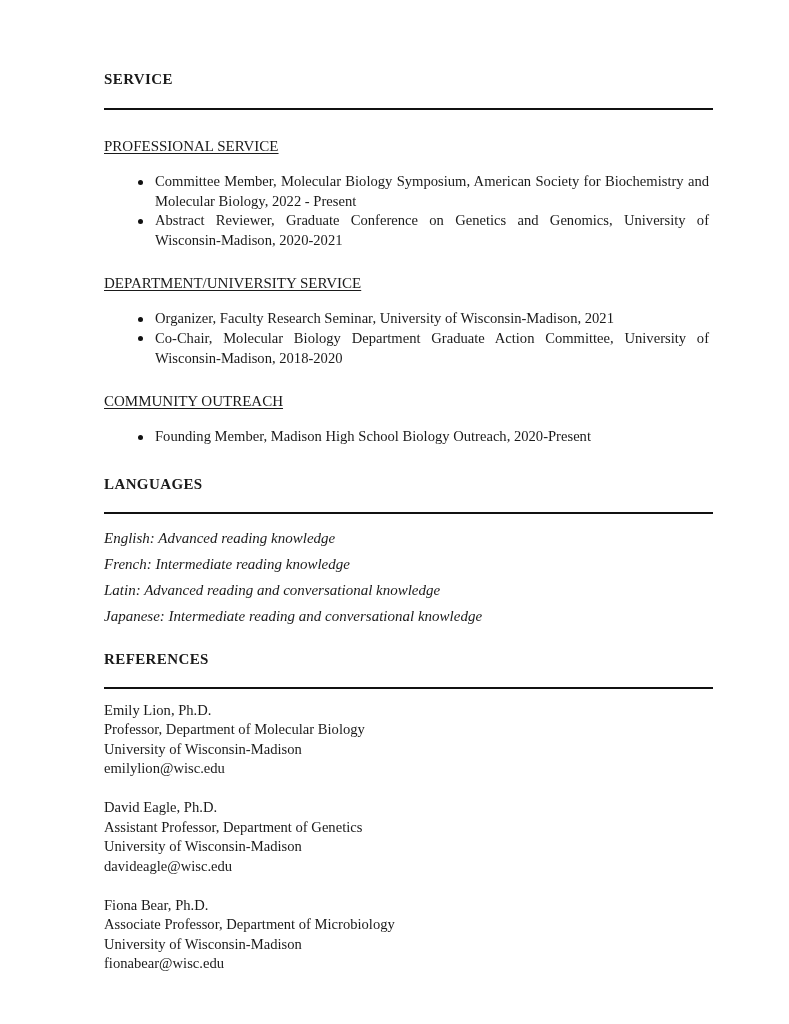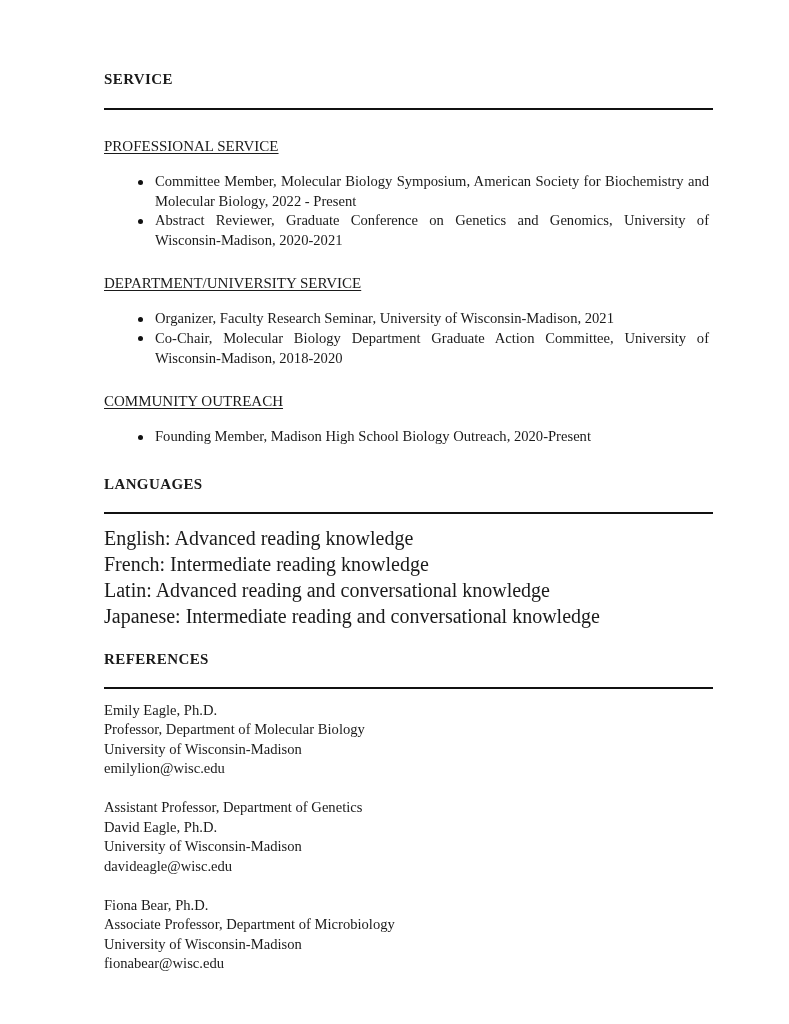--- a/index.html
+++ b/index.html
@@ -67,22 +67,23 @@
     border-radius: 50%;
     background: #111111;
   }
 
   
   .line {
     font-size: 14.6px;
     line-height: 19.4px;
   }
   .lang-line {
-    font-size: 20px;
+    font-size: 15px;
     line-height: 26px;
+    font-style: italic;
   }
 
   .ref-block { margin: 0; }
 </style>
 </head>
 <body>
 
 <div class="page">
 
   <div style="height:72px"></div>
@@ -140,31 +141,31 @@
     <div class="lang-line">Japanese: Intermediate reading and conversational knowledge</div>
   </div>
 
   <div style="height:23px"></div>
   <div class="section-title">REFERENCES</div>
   <div style="height:20px"></div>
   <div class="rule"></div>
   <div style="height:12px"></div>
 
   <div class="ref-block">
-    <div class="line">Emily Eagle, Ph.D.</div>
+    <div class="line">Emily Lion, Ph.D.</div>
     <div class="line">Professor, Department of Molecular Biology</div>
     <div class="line">University of Wisconsin-Madison</div>
     <div class="line">emilylion@wisc.edu</div>
   </div>
 
   <div style="height:20px"></div>
 
   <div class="ref-block">
+    <div class="line">David Eagle, Ph.D.</div>
     <div class="line">Assistant Professor, Department of Genetics</div>
-    <div class="line">David Eagle, Ph.D.</div>
     <div class="line">University of Wisconsin-Madison</div>
     <div class="line">davideagle@wisc.edu</div>
   </div>
 
   <div style="height:20px"></div>
 
   <div class="ref-block">
     <div class="line">Fiona Bear, Ph.D.</div>
     <div class="line">Associate Professor, Department of Microbiology</div>
     <div class="line">University of Wisconsin-Madison</div>

